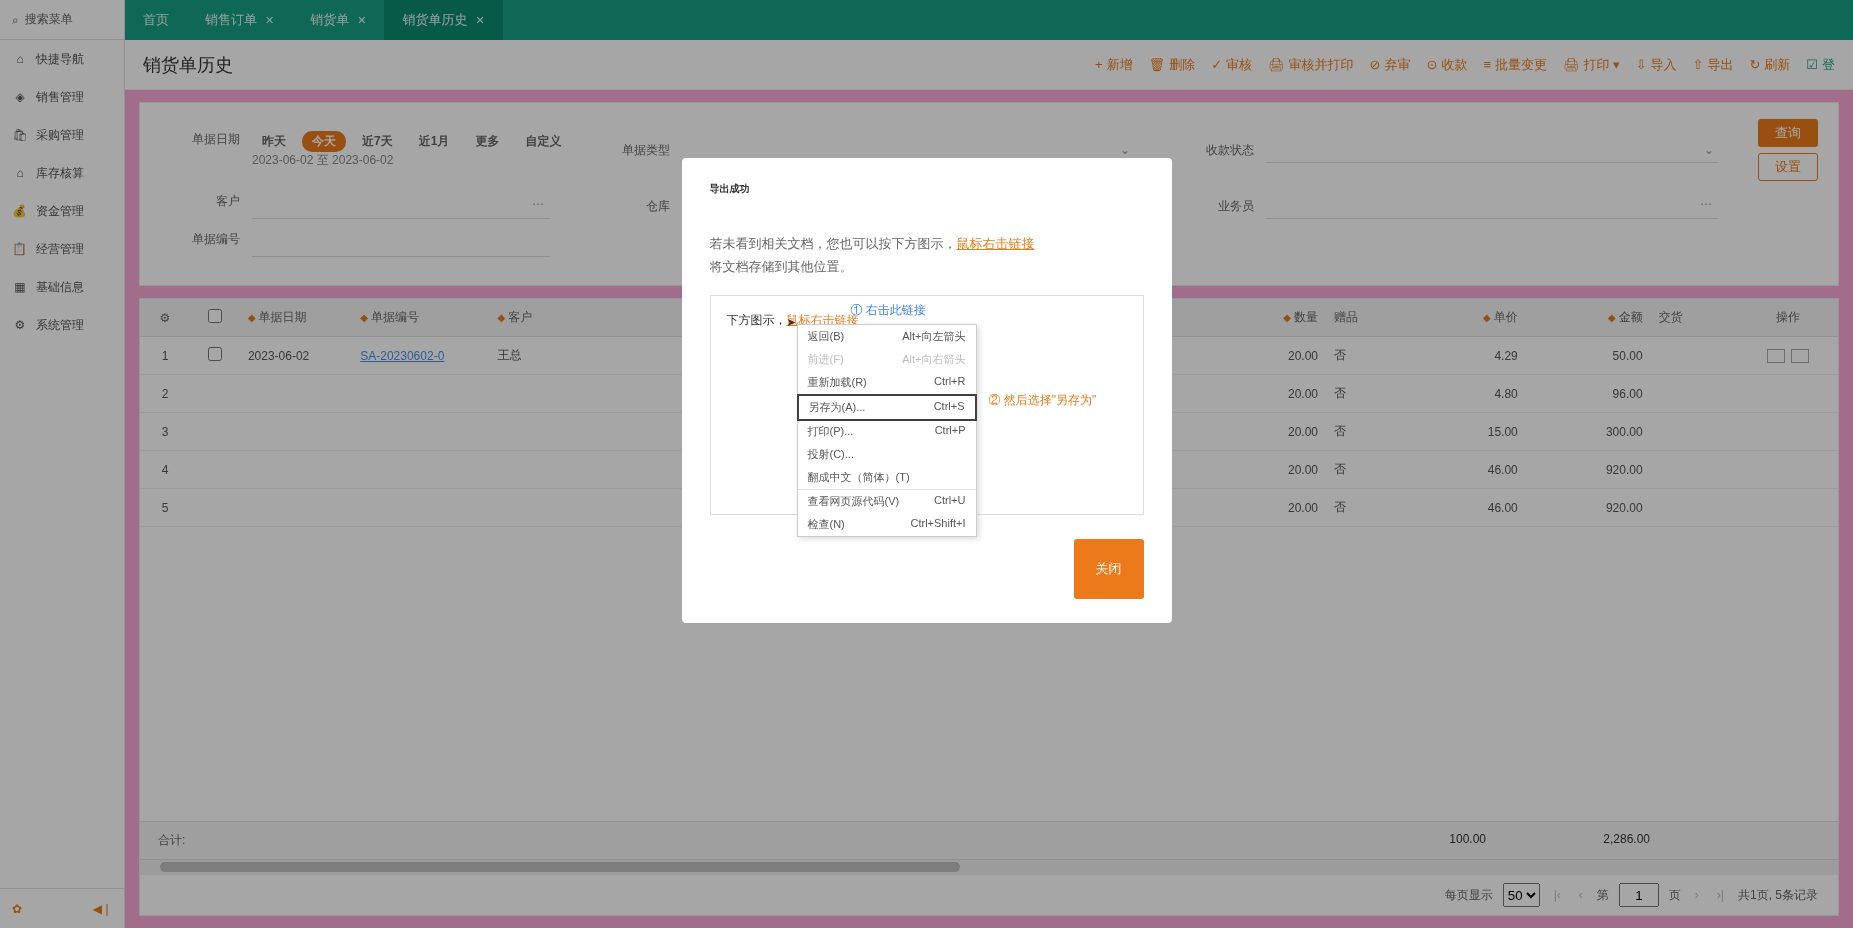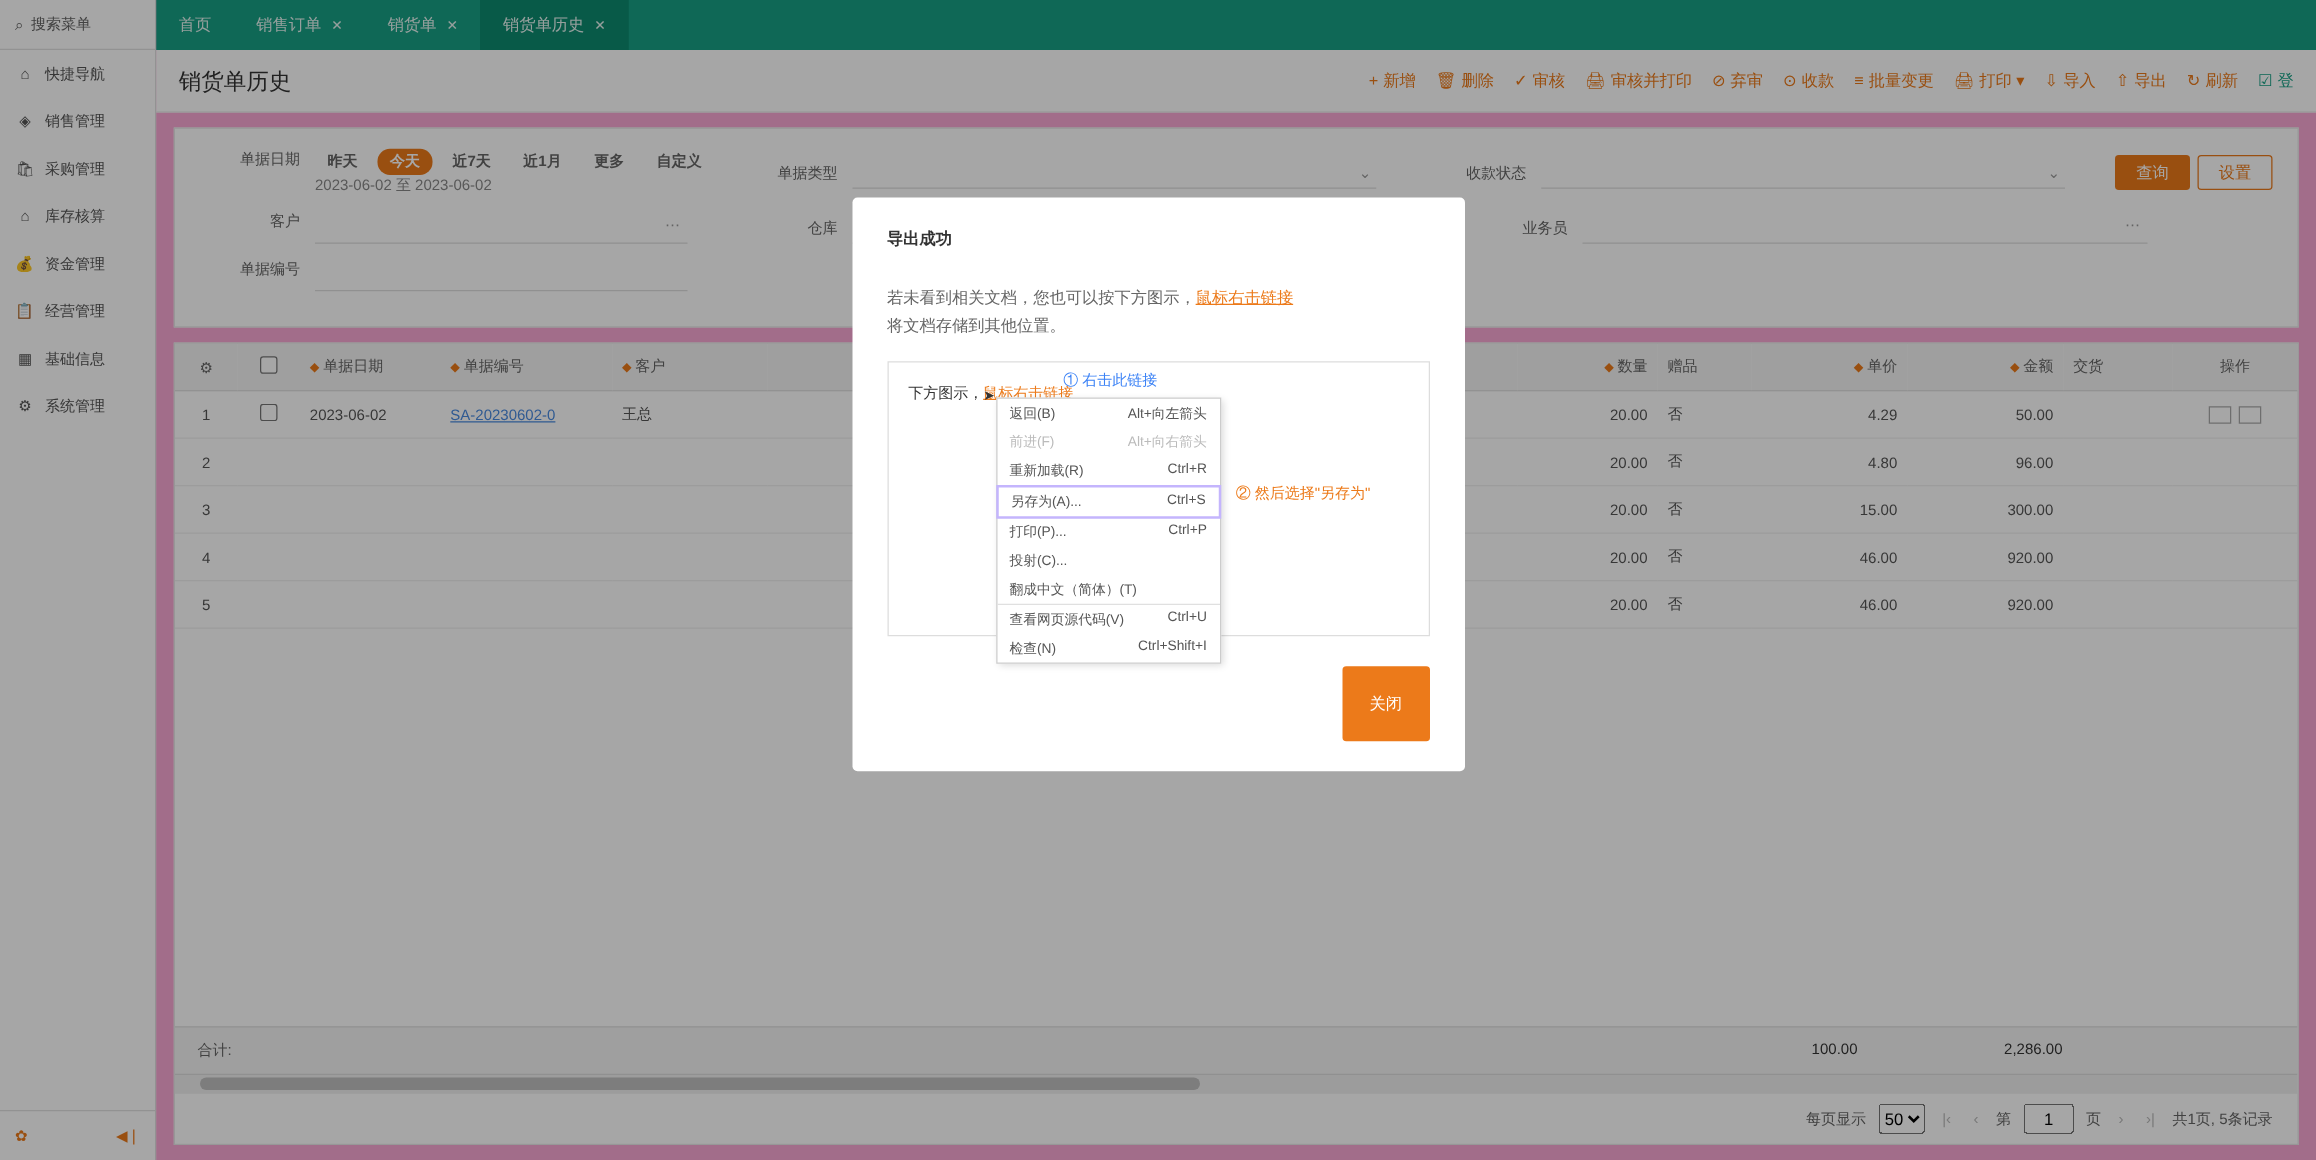--- a/index.html
+++ b/index.html
@@ -39,21 +39,21 @@
     .filter-area { background: #fff; margin: 12px 14px 0; padding: 16px 20px; border: 1px solid #e8e8e8; }
     .filter-row { display: flex; align-items: center; margin-bottom: 12px; }
     .filter-label { width: 80px; text-align: right; color: #666; margin-right: 12px; }
     .filter-group { display: flex; align-items: center; gap: 6px; flex: 0 0 370px; }
     .date-chip { padding: 2px 10px; border-radius: 10px; cursor: pointer; color: #666; font-weight: bold; }
     .date-chip.active { background: #ec7a1a; color: #fff; }
     .date-range { color: #888; font-size: 12px; }
     .filter-field { flex: 1; border-bottom: 1px solid #ddd; height: 26px; margin-right: 40px; position: relative; }
     .filter-field .more-dots { position: absolute; right: 4px; top: 4px; color: #999; letter-spacing: 2px; }
     .filter-field .chevron { position: absolute; right: 4px; top: 6px; color: #999; }
-    .filter-actions { display: flex; gap: 6px; margin-left: auto; }
+    .filter-actions { display: flex; flex-direction: column; gap: 6px; margin-left: auto; }
     .btn { padding: 4px 16px; border-radius: 3px; cursor: pointer; border: 1px solid transparent; font-size: 13px; }
     .btn.primary { background: #ec7a1a; color: #fff; }
     .btn.outline { border-color: #ec7a1a; color: #ec7a1a; background: #fff; }
     
     
     .table-wrap { margin: 12px 14px; background: #fff; border: 1px solid #e8e8e8; flex: 1; display: flex; flex-direction: column; overflow: hidden; }
     .table { width: 100%; border-collapse: collapse; }
     .table th { background: #f5f5f5; padding: 10px 8px; text-align: left; color: #666; font-weight: normal; border-bottom: 1px solid #e0e0e0; font-size: 12px; white-space: nowrap; }
     .table th.right { text-align: right; }
     .table th.center { text-align: center; }
@@ -75,33 +75,33 @@
     .hscroll .thumb { position: absolute; left: 20px; top: 2px; width: 800px; height: 10px; background: #c0c0c0; border-radius: 5px; }
     
     .pager { height: 40px; display: flex; align-items: center; justify-content: flex-end; padding: 0 20px; gap: 10px; color: #666; }
     .pager select { height: 24px; }
     .pager input { width: 40px; height: 24px; text-align: center; }
     .pager .pbtn { color: #bbb; cursor: pointer; padding: 0 4px; }
     
     
     .overlay { position: absolute; inset: 0; background: rgba(0,0,0,0.35); display: flex; align-items: flex-start; justify-content: center; padding-top: 158px; z-index: 100; }
     .modal { width: 490px; background: #fff; border-radius: 4px; padding: 24px 28px; }
-    .modal-title { font-size: 13px; font-weight: bold; margin-bottom: 26px; color: #333; }
+    .modal-title { font-size: 10px; font-weight: bold; margin-bottom: 36px; color: #333; }
     .modal-text { color: #666; line-height: 1.8; font-size: 13px; }
     .modal-text .hl { color: #ec7a1a; text-decoration: underline; }
     .diagram { border: 1px solid #ddd; margin-top: 16px; padding: 16px; position: relative; height: 220px; }
     .diagram-line1 { font-size: 12px; }
     .diagram-line1 .hl { color: #ec7a1a; text-decoration: underline; }
     .cursor-dot { position: absolute; left: 76px; top: 20px; font-size: 11px; }
     .callout1 { position: absolute; left: 140px; top: 6px; color: #3b82f6; font-size: 12px; }
     .ctx-menu { position: absolute; left: 86px; top: 28px; width: 180px; border: 1px solid #ccc; background: #fff; box-shadow: 2px 2px 6px rgba(0,0,0,0.15); font-size: 11px; }
     .ctx-item { display: flex; justify-content: space-between; padding: 4px 10px; color: #555; }
     .ctx-item.disabled { color: #bbb; }
     .ctx-sep { border-top: 1px solid #e0e0e0; margin: 0; }
-    .ctx-item.boxed { border: 2px solid #c4b5fd; margin: -1px; }
+    .ctx-item.boxed { border: 2px solid #404040; margin: -1px; }
     .callout2 { position: absolute; left: 278px; top: 96px; color: #ec7a1a; font-size: 12px; }
     .modal-actions { display: flex; justify-content: flex-end; margin-top: 24px; }
     .modal-btn { background: #ec7a1a; color: #fff; padding: 21px 22px; border-radius: 3px; cursor: pointer; font-size: 13px; }
     
     input[type=checkbox] { width: 14px; height: 14px; }
   </style>
 </head>
 <body>
 
 <div class="app">

